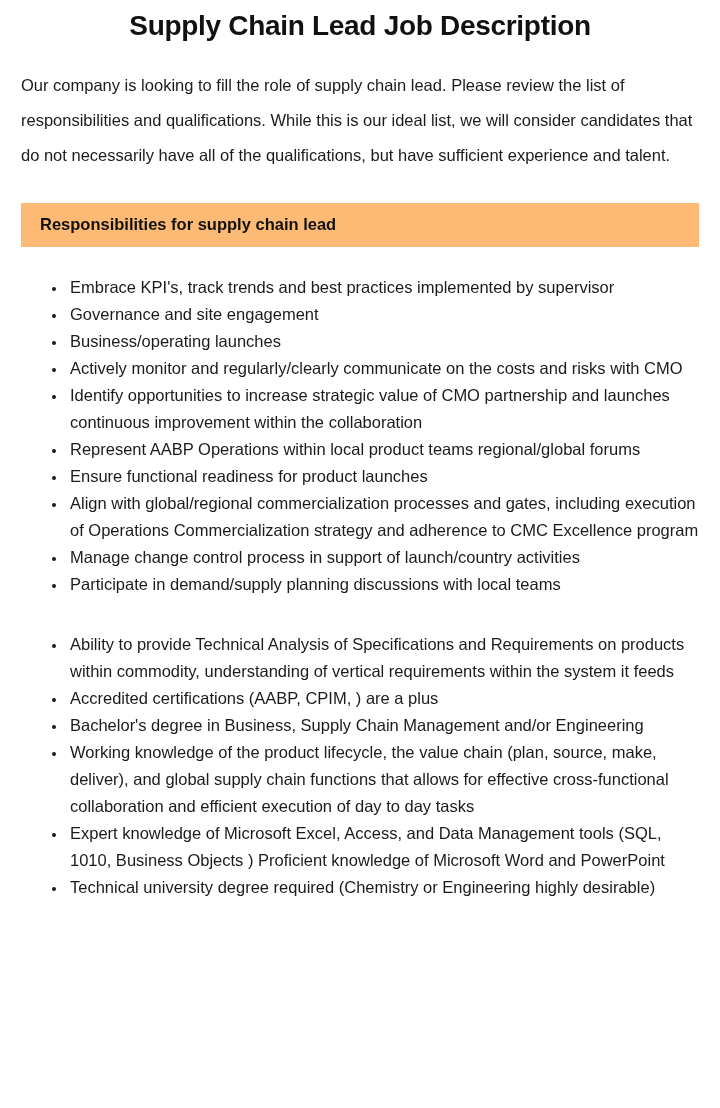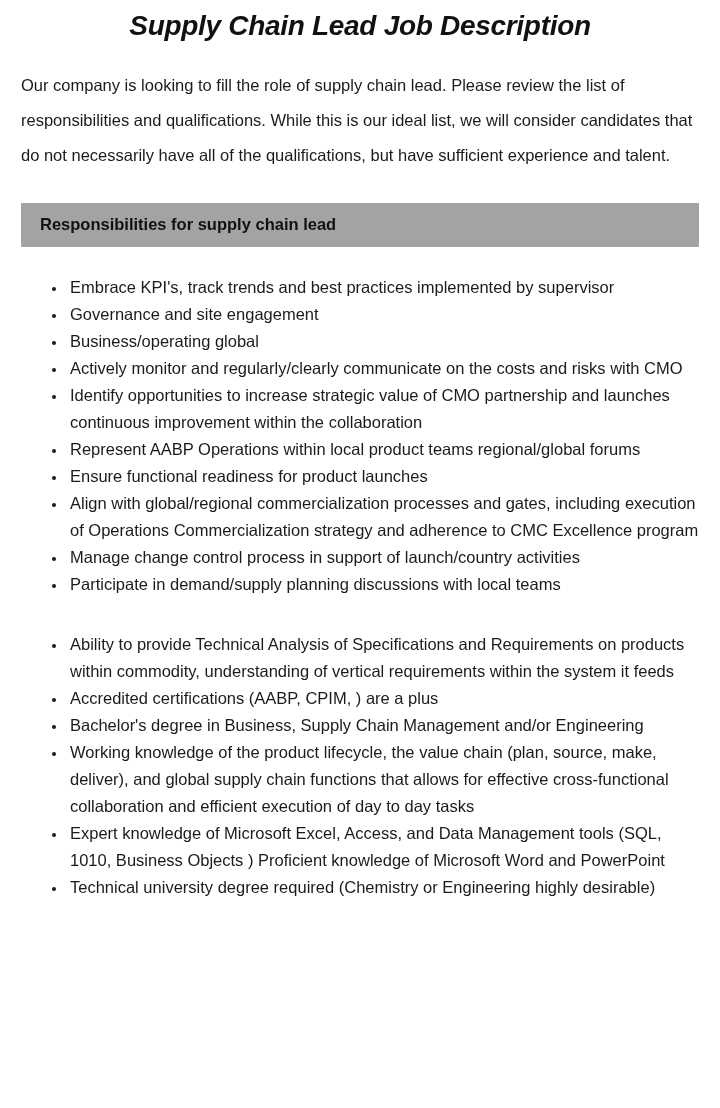--- a/index.html
+++ b/index.html
@@ -18,29 +18,28 @@
   .page {
     padding: 2px 21px 20px 21px;
   }
   .page-title {
     font-size: 28px;
     font-weight: 700;
     text-align: center;
     letter-spacing: -0.3px;
     margin: 8px 0 26px 0;
     color: #111111;
-    font-style: italic;
   }
   .intro {
     font-size: 16.5px;
     line-height: 35px;
     margin: 0 0 30px 0;
   }
   .section-heading {
-    background: #a3a3a3;
+    background: #fdba74;
     font-size: 16.5px;
     font-weight: 700;
     padding: 12px 19px 13px 19px;
     margin: 0;
     border-radius: 1px;
     color: #111111;
   }
   ul.bullet-list {
     margin: 27px 0 33px 0;
     padding-left: 46px;
@@ -63,21 +62,21 @@
 
   <h1 class="page-title">Supply Chain Lead Job Description</h1>
 
   <p class="intro">Our company is looking to fill the role of supply chain lead. Please review the list of responsibilities and qualifications. While this is our ideal list, we will consider candidates that do not necessarily have all of the qualifications, but have sufficient experience and talent.</p>
 
   <div class="section-heading">Responsibilities for supply chain lead</div>
 
   <ul class="bullet-list">
     <li>Embrace KPI's, track trends and best practices implemented by supervisor</li>
     <li>Governance and site engagement</li>
-    <li>Business/operating global</li>
+    <li>Business/operating launches</li>
     <li>Actively monitor and regularly/clearly communicate on the costs and risks with CMO</li>
     <li>Identify opportunities to increase strategic value of CMO partnership and launches continuous improvement within the collaboration</li>
     <li>Represent AABP Operations within local product teams regional/global forums</li>
     <li>Ensure functional readiness for product launches</li>
     <li>Align with global/regional commercialization processes and gates, including execution of Operations Commercialization strategy and adherence to CMC Excellence program</li>
     <li>Manage change control process in support of launch/country activities</li>
     <li>Participate in demand/supply planning discussions with local teams</li>
   </ul>
 
 

